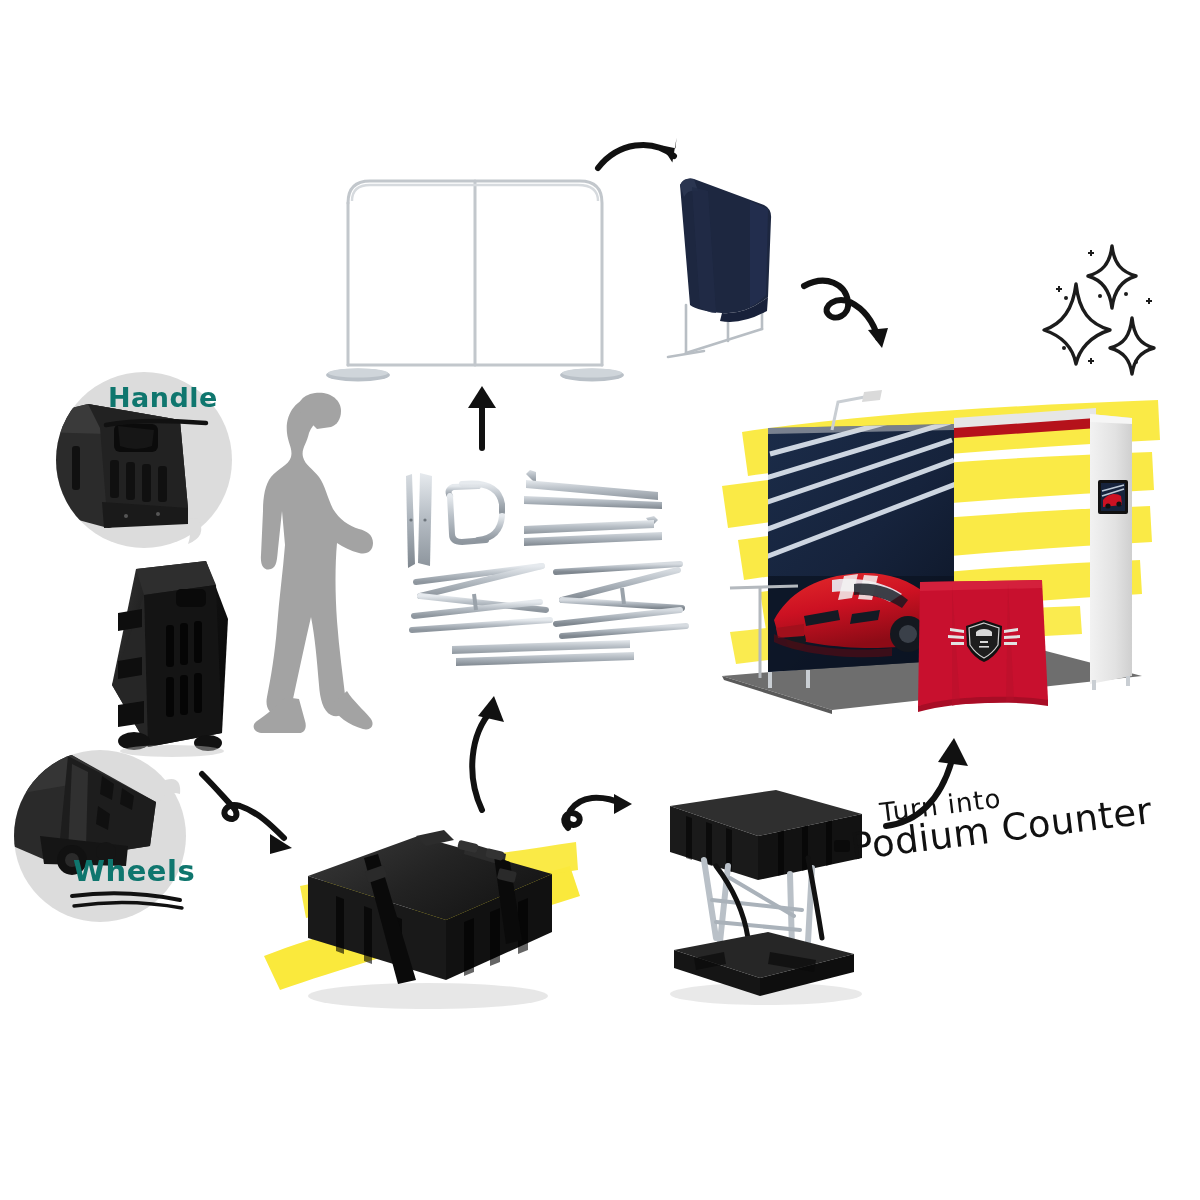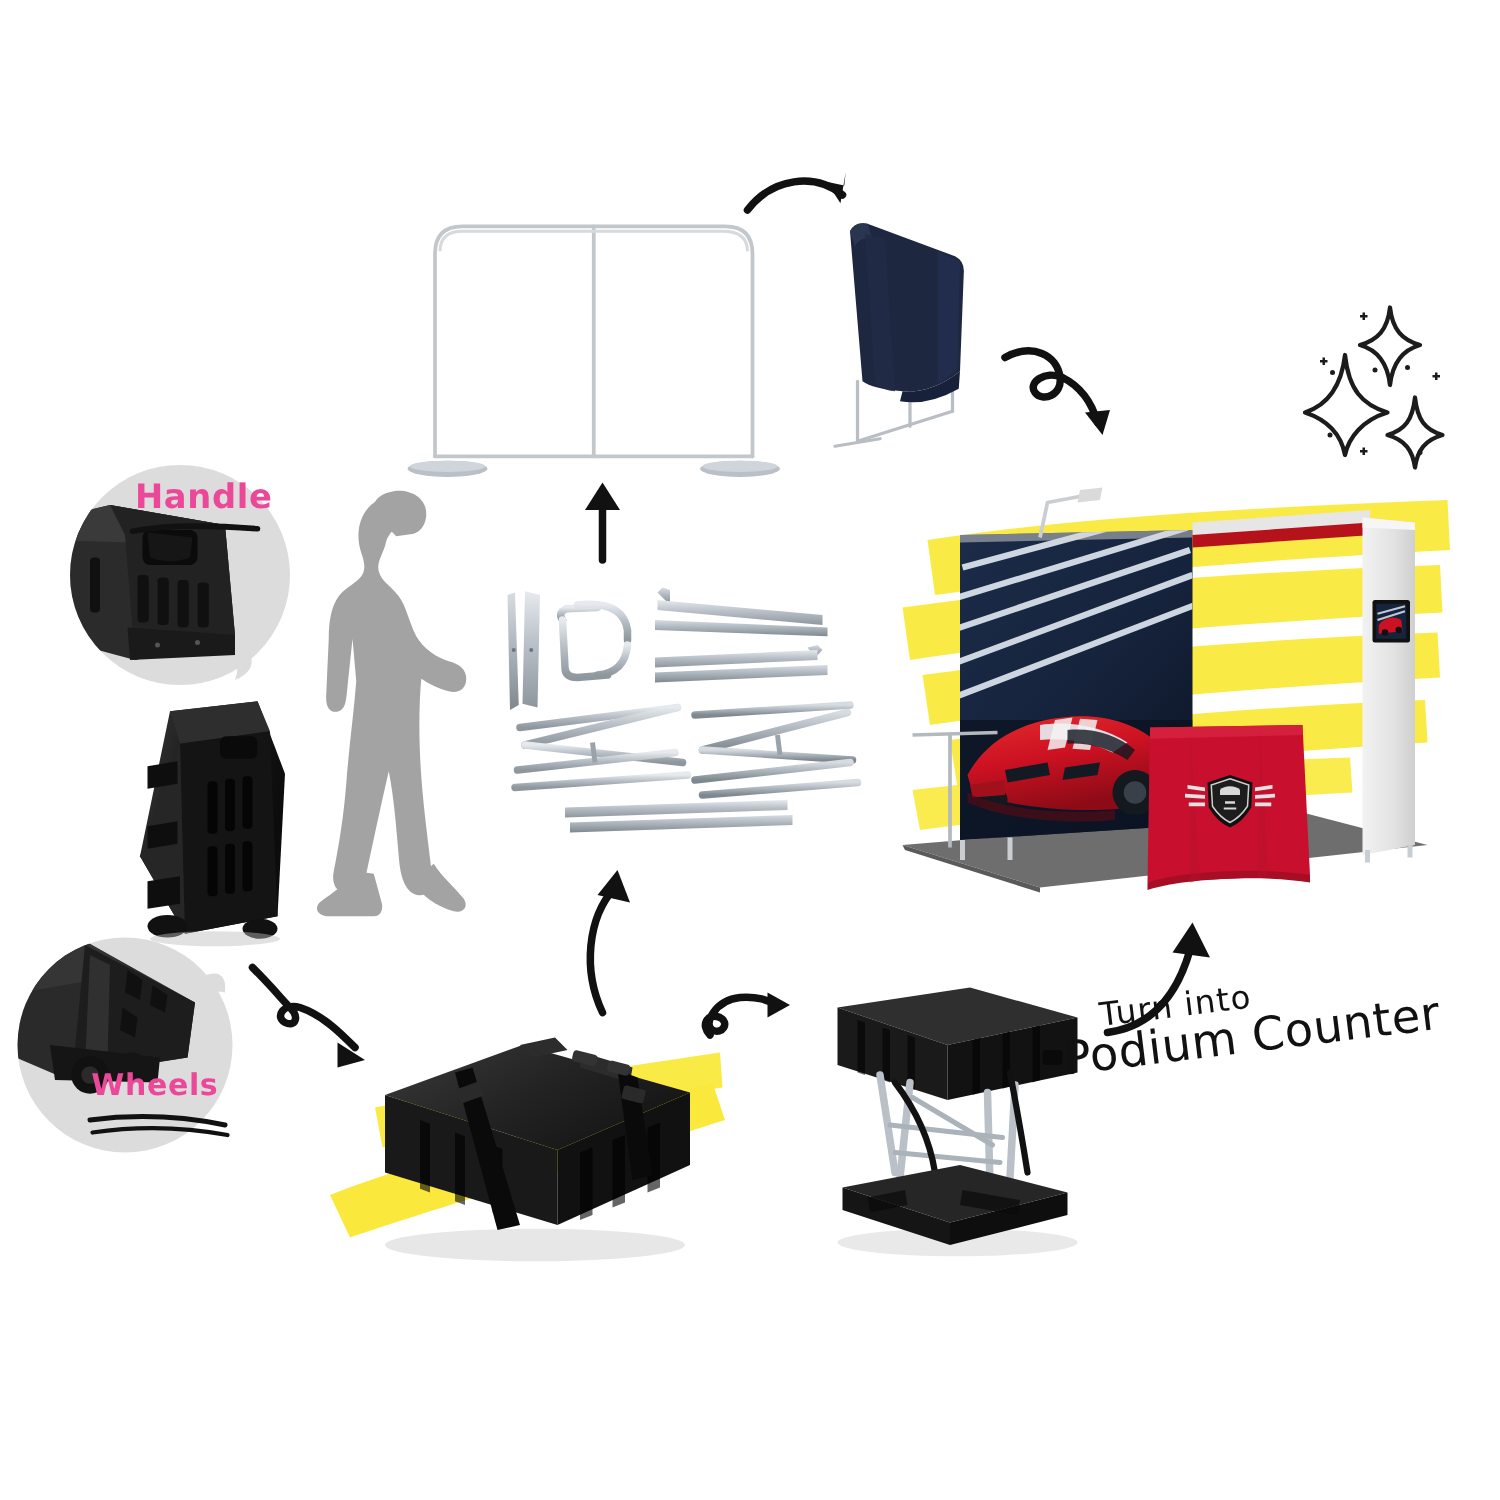--- a/index.html
+++ b/index.html
@@ -1,21 +1,21 @@
 <!DOCTYPE html>
 <html><head>
 <meta charset="utf-8">
 <style>
   html,body{margin:0;padding:0;background:#fff;}
   body{width:1200px;height:1200px;overflow:hidden;font-family:"DejaVu Sans",sans-serif;}
   #stage{position:relative;width:1200px;height:1200px;background:#ffffff;}
   .abs{position:absolute;}
   .callout-label{
     font-family:"DejaVu Sans",sans-serif;font-weight:700;
-    color:#ec4899;letter-spacing:0.5px;white-space:nowrap;
+    color:#0f766e;letter-spacing:0.5px;white-space:nowrap;
   }
 
   
   .hand-caption{
     font-family:"DejaVu Sans",sans-serif;
     color:#111;white-space:nowrap;
   }
   .hand-small{font-size:26px;font-weight:400;letter-spacing:1px;}
   .hand-big{font-size:37px;font-weight:400;letter-spacing:0.5px;}
   svg{display:block;overflow:visible;}
@@ -236,21 +236,21 @@
           <path d="M92,34 L104,42 L102,58 L90,52 Z"></path>
           <path d="M112,46 L124,54 L122,68 L110,62 Z"></path>
           <path d="M88,64 L100,72 L98,88 L86,82 Z"></path>
         </g>
         <path d="M30,94 L118,104 L116,124 L34,122 Z" fill="#151515"></path>
         <circle cx="62" cy="118" r="15" fill="#111"></circle>
         <circle cx="62" cy="118" r="7" fill="#2a2a2a"></circle>
         <circle cx="96" cy="110" r="10" fill="#151515"></circle>
       </g>
     </svg>
-    <div class="callout-label" style="position:absolute;left:63px;top:112px;font-size:24px;">Wheels</div>
+    <div class="callout-label" style="position:absolute;left:63px;top:112px;font-size:29px;">Wheels</div>
     <svg class="abs" width="120" height="26" viewBox="0 0 120 26" style="left:58px;top:146px;">
       <path d="M4,8 Q58,1 112,12" stroke="#111" stroke-width="4" fill="none" stroke-linecap="round"></path>
       <path d="M6,18 Q60,10 114,20" stroke="#111" stroke-width="3.4" fill="none" stroke-linecap="round"></path>
     </svg>
   </div>
 
   <div class="abs" style="left:240px;top:830px;width:360px;height:180px;">
     <svg width="360" height="180" viewBox="0 0 360 180">
       <g fill="#fae93c">
         <path d="M24,126 C90,100 180,78 330,36 L340,66 C200,110 110,136 40,160 Z"></path>

